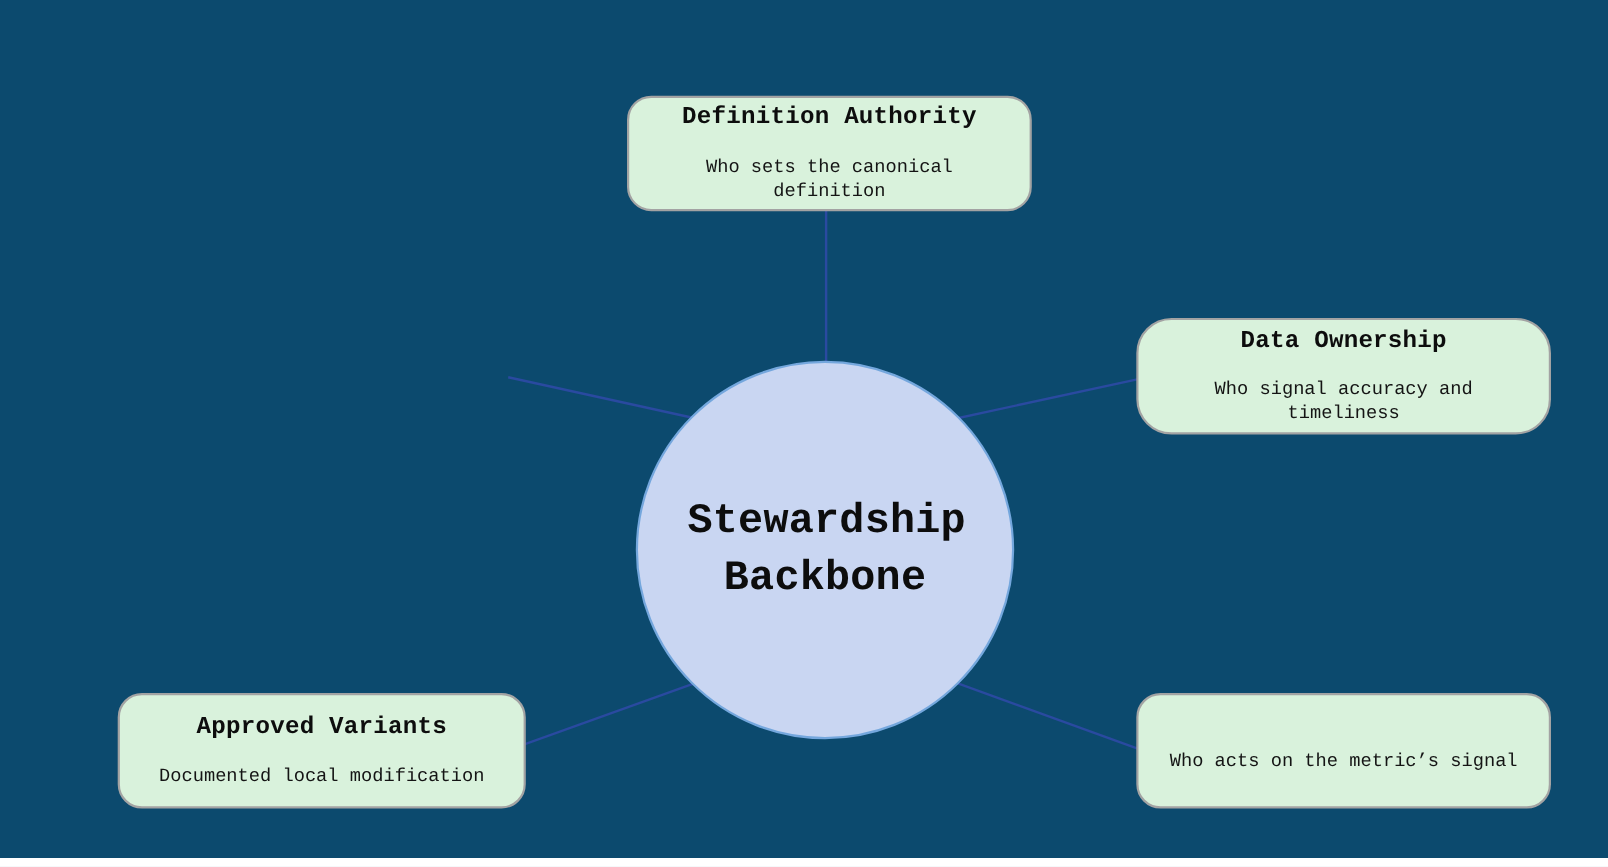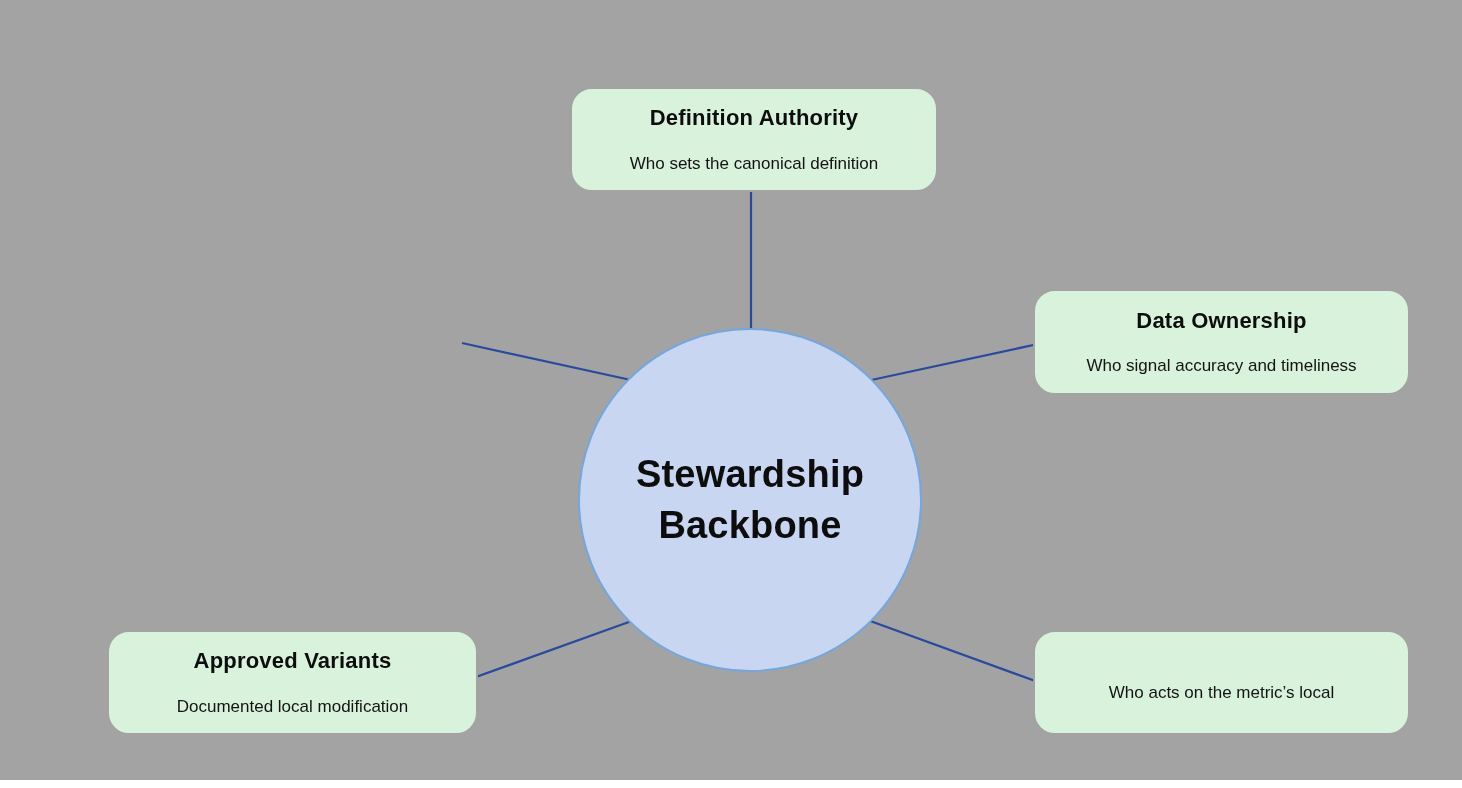--- a/index.html
+++ b/index.html
@@ -9,21 +9,22 @@
     width: 1462px;
     height: 788px;
     position: relative;
     overflow: hidden;
   }
   .canvas {
     position: absolute;
     left: 0; top: 0;
     width: 1462px;
     height: 780px;
-    background: #a3a3a3;
+    background: #0c4a6e;
+    font-family: Liberation Mono, monospace;
   }
   svg.connector-layer {
     position: absolute;
     left: 0; top: 0;
     width: 1462px;
     height: 788px;
     z-index: 1;
   }
   .connector {
     stroke: var(--connector_color, #2a4aa0);
@@ -75,21 +76,21 @@
     font-size: 38px;
     font-weight: bold;
     color: #0d0d0d;
     line-height: 1.35;
     max-width: 250px;
     letter-spacing: 0.2px;
   }
   
   .node-top        { left: 570px;  top: 87px;  width: 368px; height: 105px; }
   .node-left-top   { left: 93px;   top: 290px; width: 371px; height: 105px; }
-  .node-right-top  { left: 1033px; top: 289px; width: 377px; height: 106px; }
+  .node-right-top  { left: 1033px; top: 289px; width: 377px; height: 106px; border-radius: 32px; }
   .node-left-bot   { left: 107px;   top: 630px; width: 371px; height: 105px; }
   .node-right-bot  { left: 1033px; top: 630px; width: 377px; height: 105px; }
 </style>
 </head>
 <body>
 
 <div class="canvas">
 
   <svg class="connector-layer" viewBox="0 0 1462 788" aria-hidden="true">
     <line class="connector" x1="751" y1="188" x2="751" y2="340"></line>
@@ -109,20 +110,20 @@
     <div class="node-title">Data Ownership</div>
     <div class="node-sub">Who signal accuracy and timeliness</div>
   </div>
 
   <div class="node-box node-left-bot">
     <div class="node-title">Approved Variants</div>
     <div class="node-sub">Documented local modification</div>
   </div>
 
   <div class="node-box node-right-bot">
-    <div class="node-sub">Who acts on the metric’s local</div>
+    <div class="node-sub">Who acts on the metric’s signal</div>
   </div>
 
   <div class="center-circle">
     <div class="center-title">Stewardship Backbone</div>
   </div>
 
 </div>
 
 </body></html>

